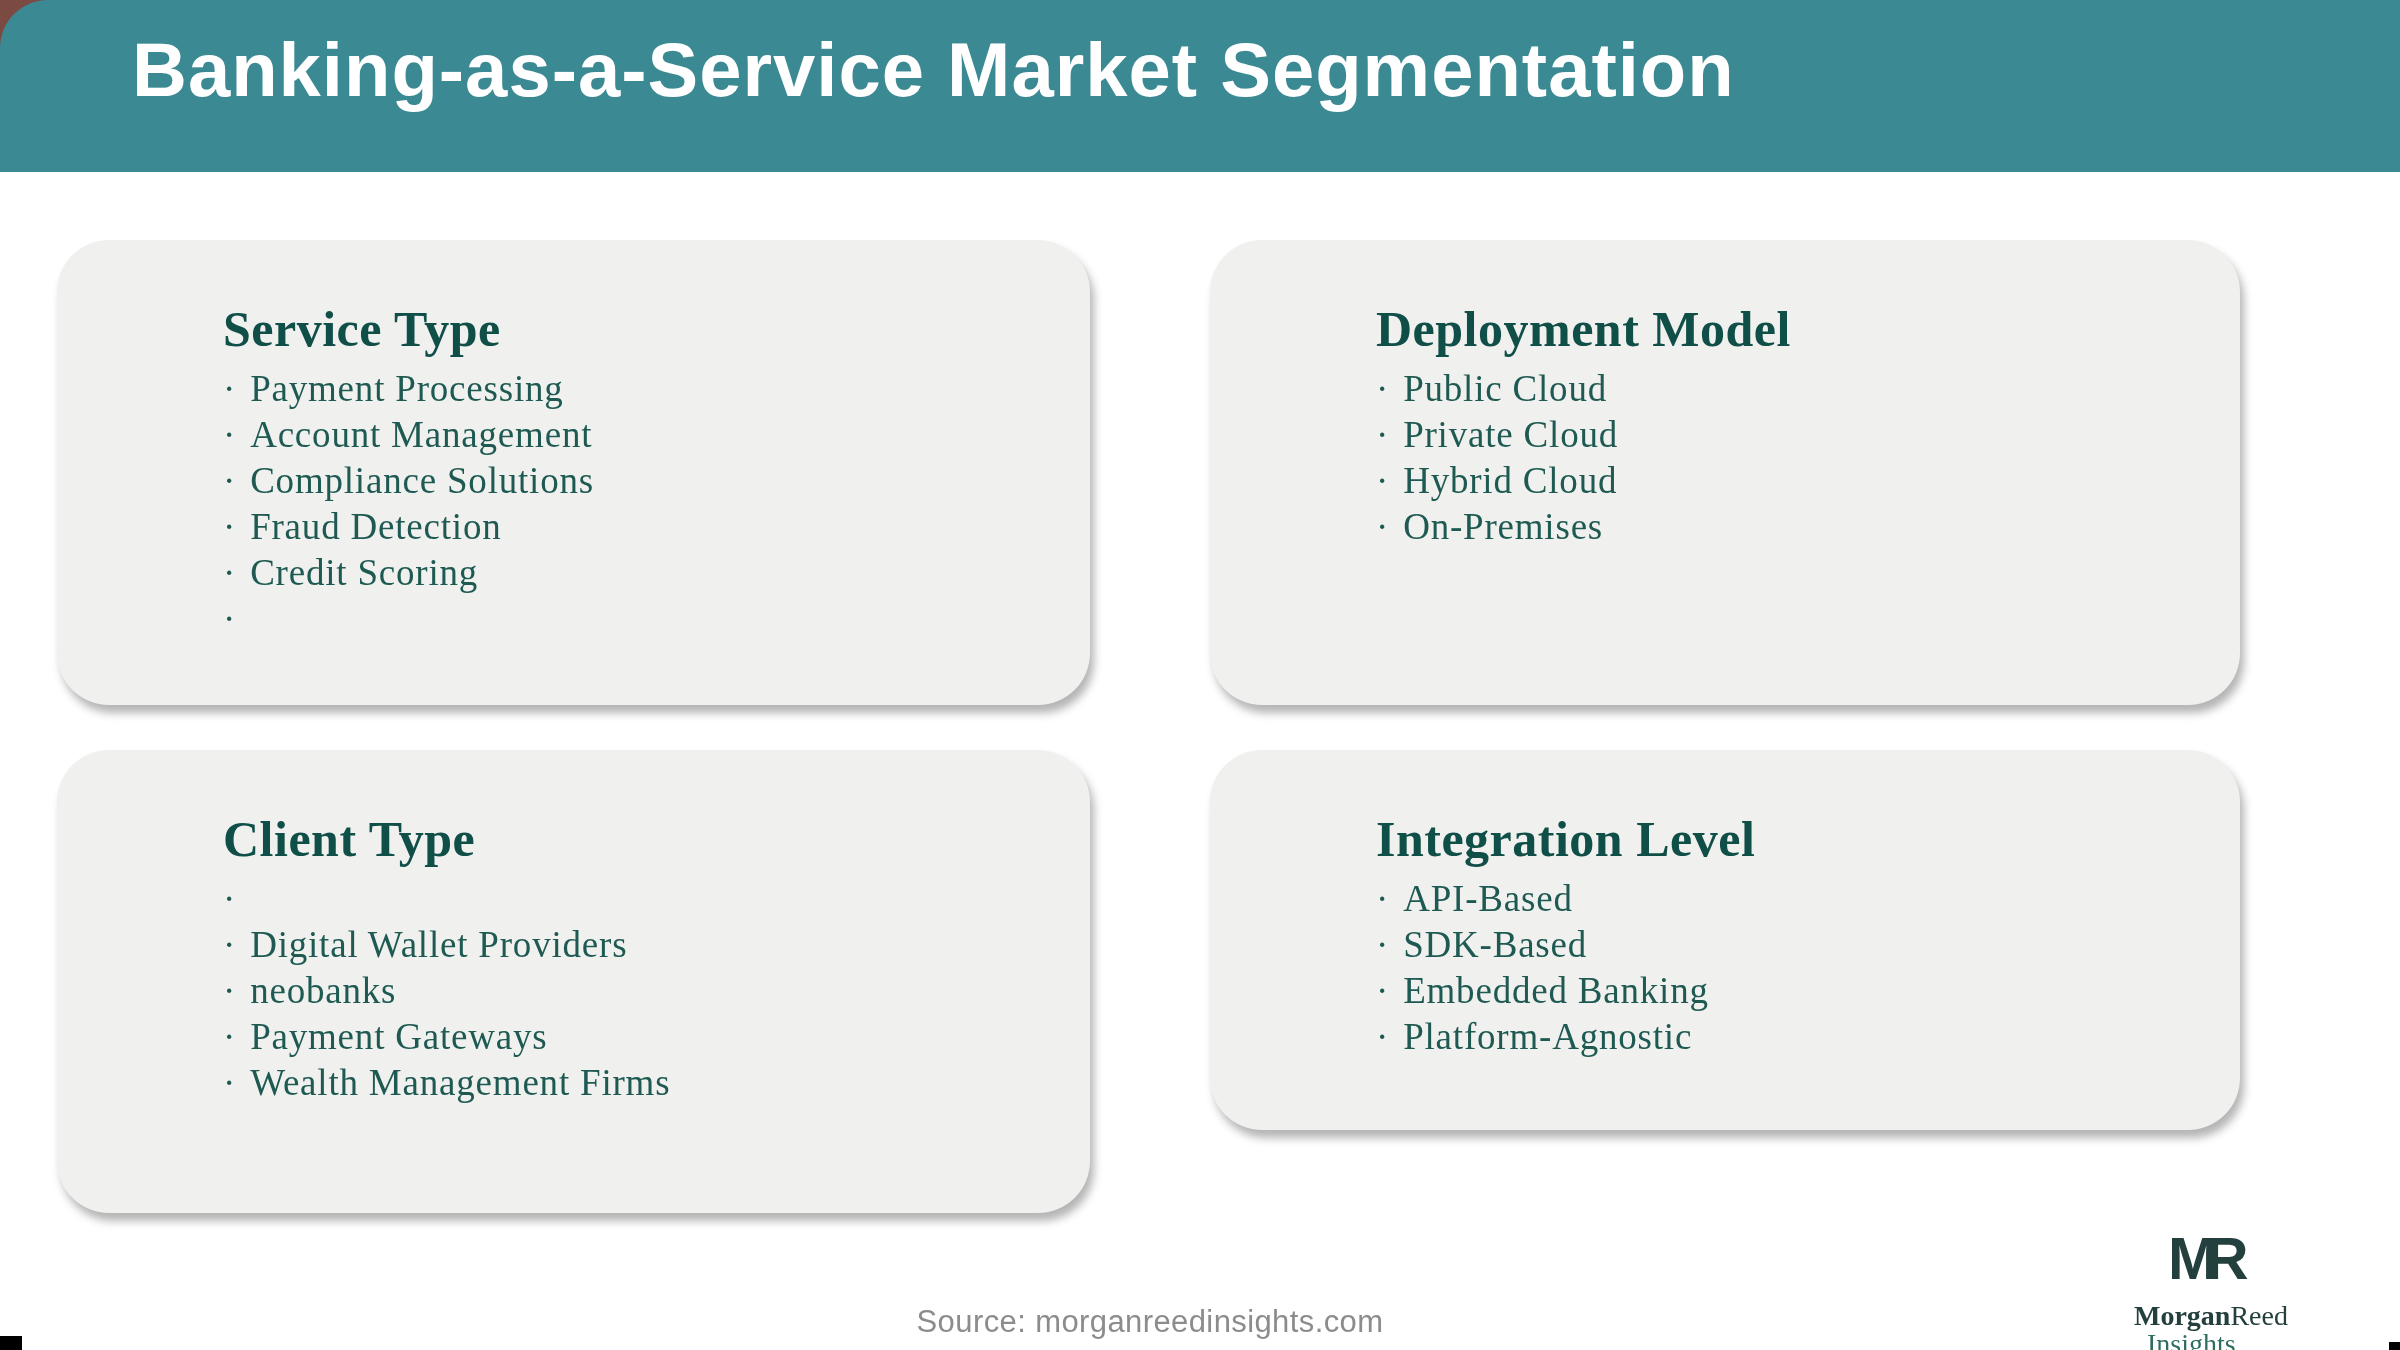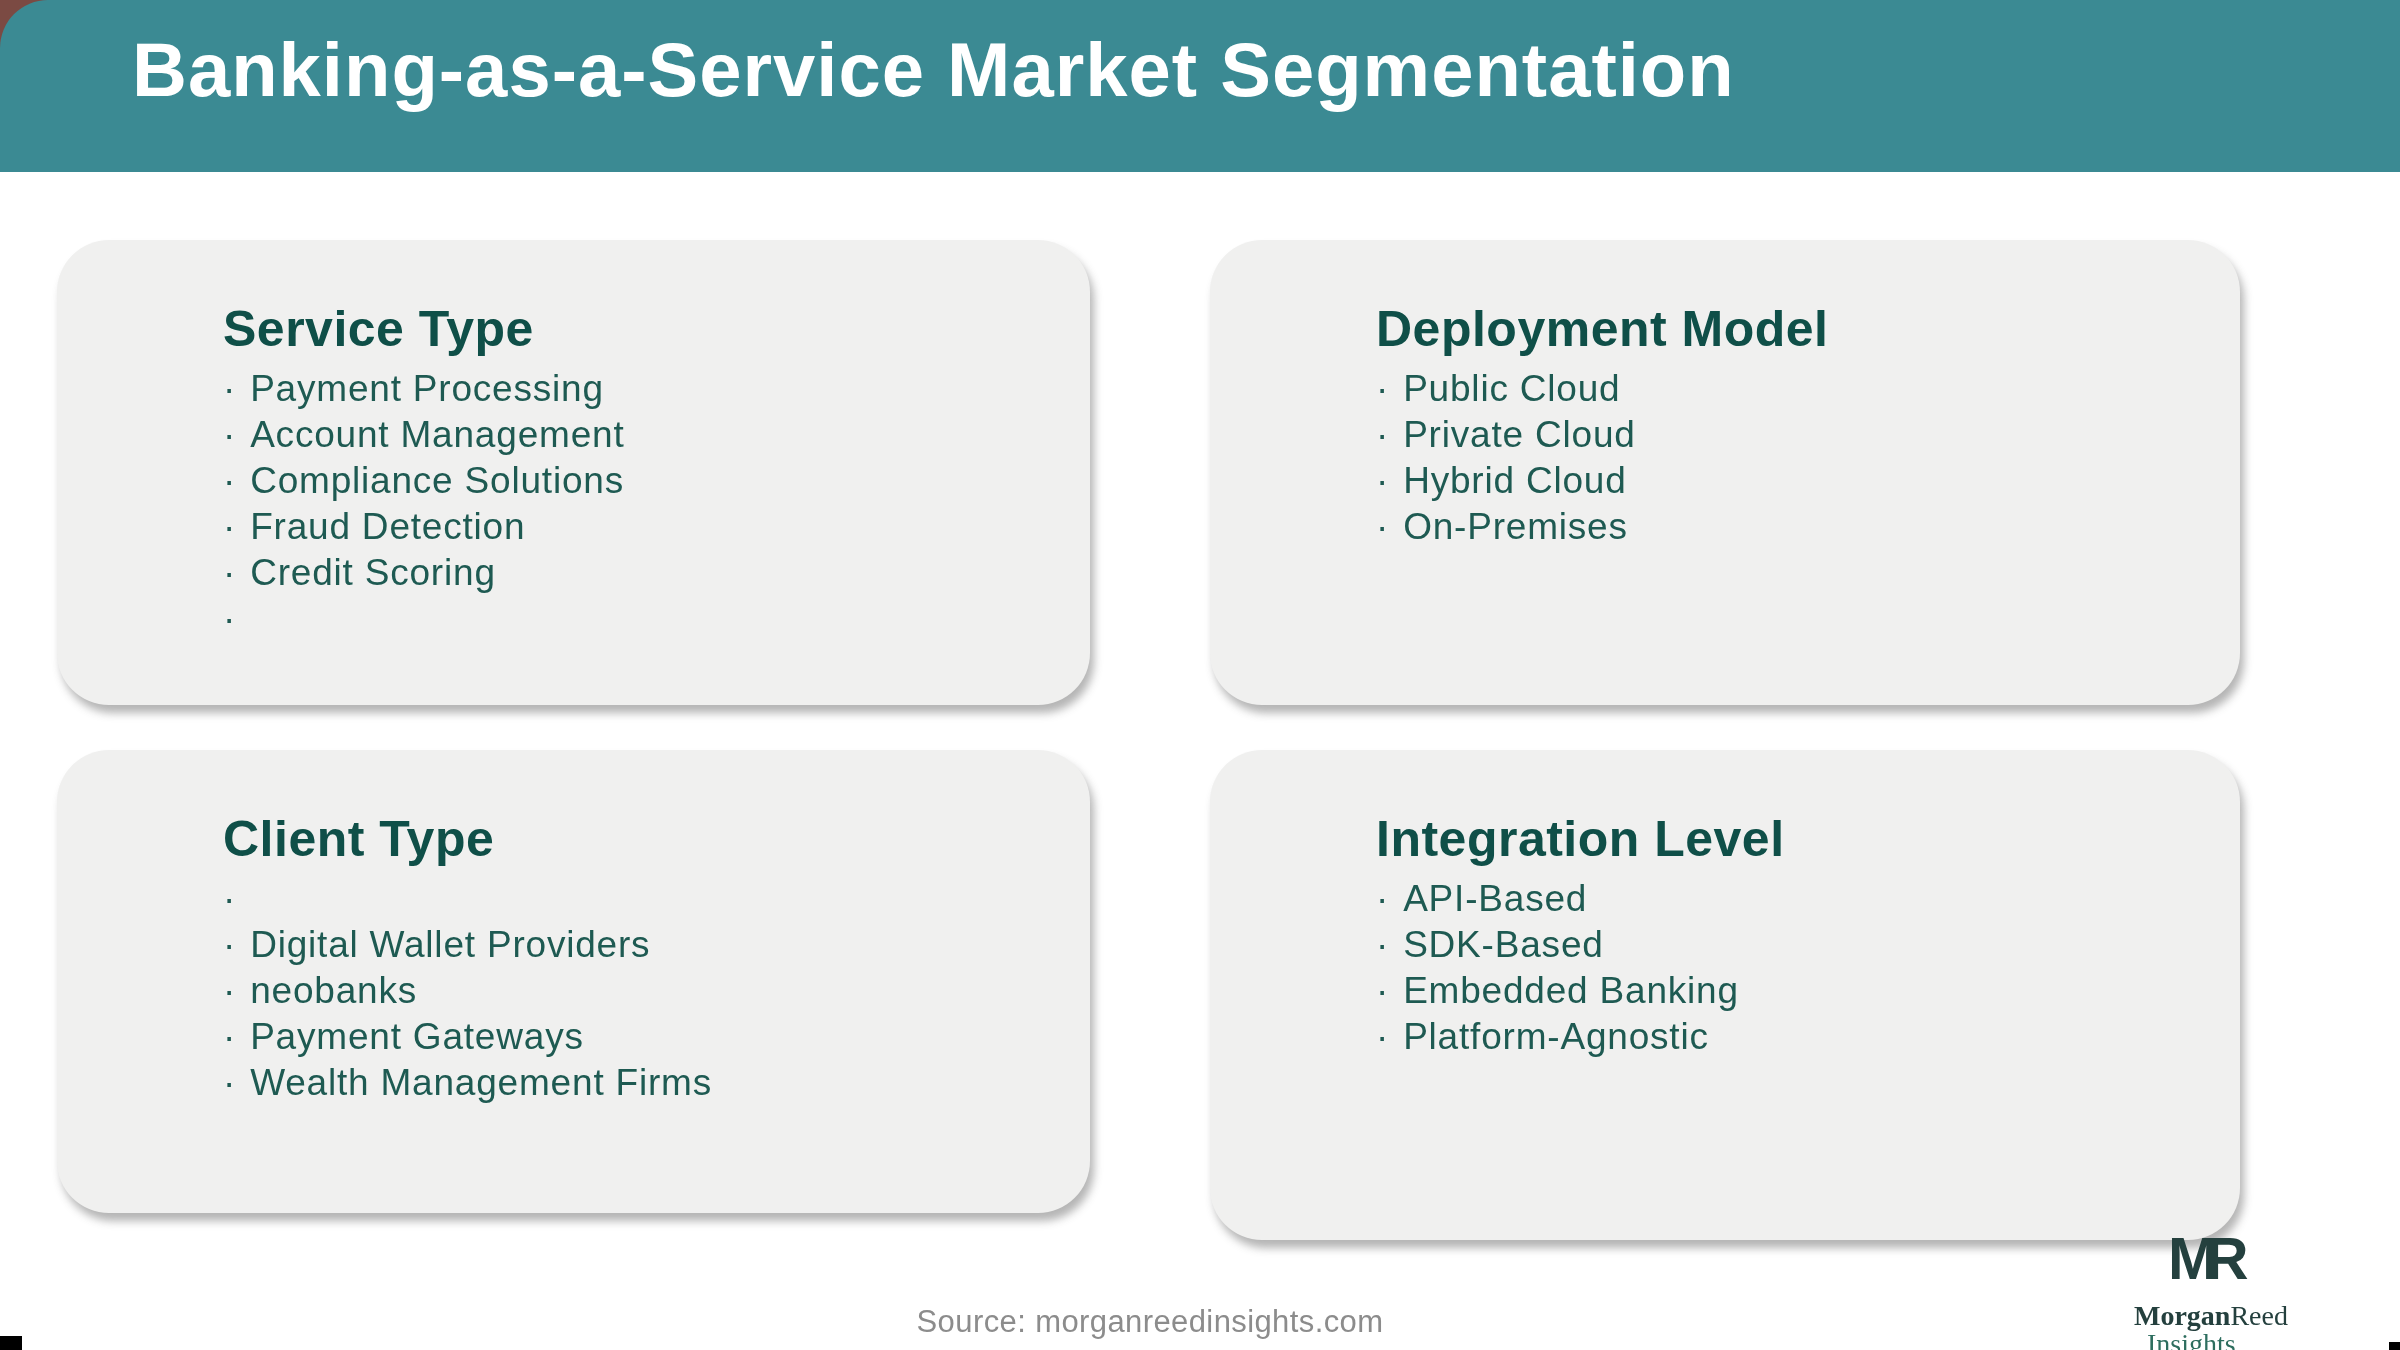--- a/index.html
+++ b/index.html
@@ -23,25 +23,26 @@
     font-size:76px;line-height:91px;font-weight:700;letter-spacing:1px;
     color:var(--title-text,#ffffff);
   }
   
   .card{
     position:absolute;box-sizing:border-box;
     background:var(--card-bg,#f0f0ef);
     border-radius:52px;
     box-shadow:4px 8px 9px rgba(70,70,70,0.40);
     padding:60px 56px 0 166px;
+    font-family:Liberation Serif, serif;
   }
   .card-0{left:57px;top:240px;width:1033px;height:465px;}
   .card-1{left:1210px;top:240px;width:1030px;height:465px;}
   .card-2{left:57px;top:750px;width:1033px;height:463px;}
-  .card-3{left:1210px;top:750px;width:1030px;height:490px;}
+  .card-3{left:1210px;top:750px;width:1030px;height:380px;}
   .card h2{
     margin:0;font-size:50px;line-height:58px;font-weight:700;letter-spacing:0.5px;
     color:var(--heading,#0f4f48);
   }
   .card ul{list-style:none;margin:8px 0 0 0;padding:0;}
   .card li{
     display:flex;align-items:center;
     font-size:37px;line-height:46px;letter-spacing:0.8px;
     color:var(--item,#1e5a52);
   }

